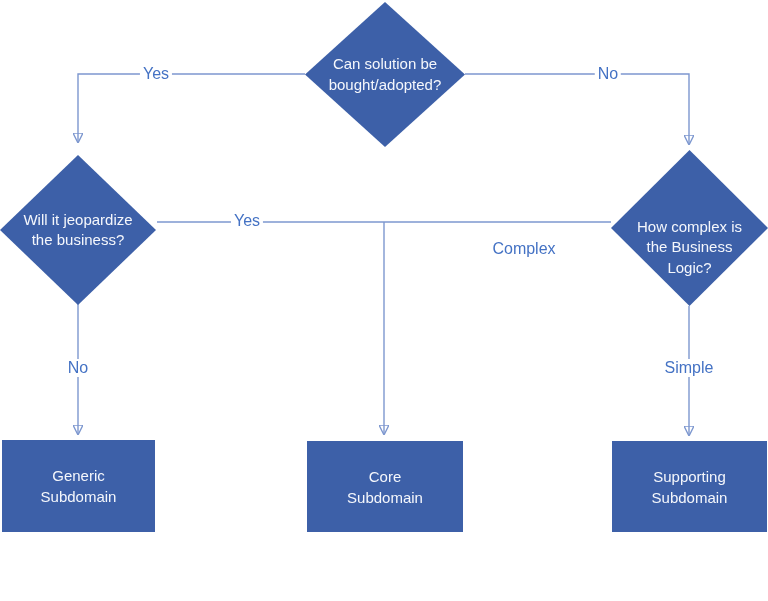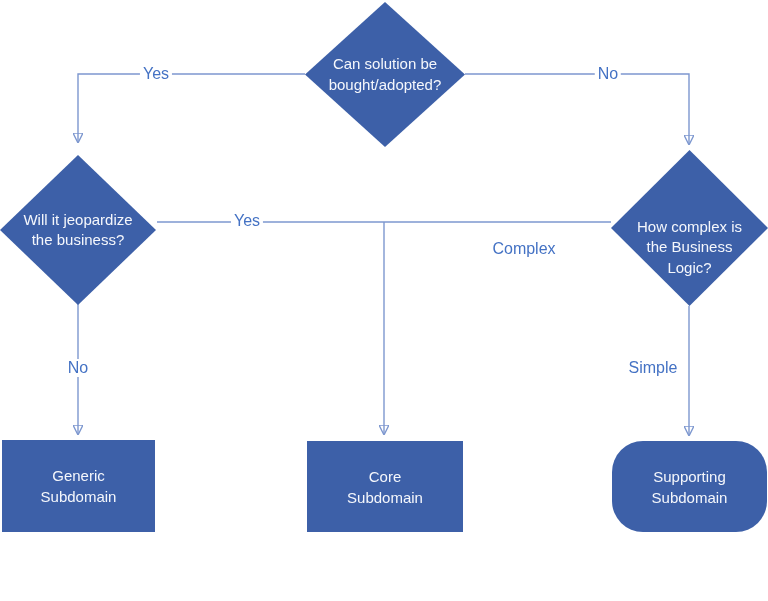--- a/index.html
+++ b/index.html
@@ -68,29 +68,29 @@
   #node-root        { left: 305px; top: 2px;   width: 160px; height: 145px; }
   #node-root .shape-label        { max-width: 126px; }
   #node-jeopardize  { left: 0px;   top: 155px; width: 156px; height: 150px; }
   #node-jeopardize .shape-label  { max-width: 122px; }
   #node-complexity  { left: 611px; top: 150px; width: 157px; height: 156px; }
   #node-complexity .shape-label  { max-width: 108px; margin-top: 39px; }
   #node-generic     { left: 2px;   top: 440px; width: 153px; height: 92px; }
   #node-generic .shape-label     { max-width: 92px; }
   #node-core        { left: 307px; top: 441px; width: 156px; height: 91px; justify-content: center; }
   #node-core .shape-label        { max-width: 92px; }
-  #node-supporting  { left: 612px; top: 441px; width: 155px; height: 91px; border-radius: 31px; }
+  #node-supporting  { left: 612px; top: 441px; width: 155px; height: 91px; }
   #node-supporting .shape-label  { max-width: 100px; }
   
   #label-root-yes           { left: 156px; top: 74px; }
   #label-root-no            { left: 608px; top: 74px; }
   #label-jeopardize-yes     { left: 247px; top: 221px; }
   #label-complexity-complex { left: 524px; top: 221px; margin-top: 28px; }
   #label-jeopardize-no      { left: 78px;  top: 368px; }
-  #label-complexity-simple  { left: 653px; top: 368px; }
+  #label-complexity-simple  { left: 689px; top: 368px; }
 </style>
 </head>
 <body>
 
 <div class="canvas">
 
   <svg class="connector-layer" viewBox="0 0 768 601" xmlns="http://www.w3.org/2000/svg">
     <defs>
       <marker id="arrow" viewBox="0 0 10 10" refX="9" refY="5" markerWidth="7" markerHeight="7" orient="auto">
         <path class="arrowhead-shape" d="M0,0 L10,5 L0,10 z"></path>

